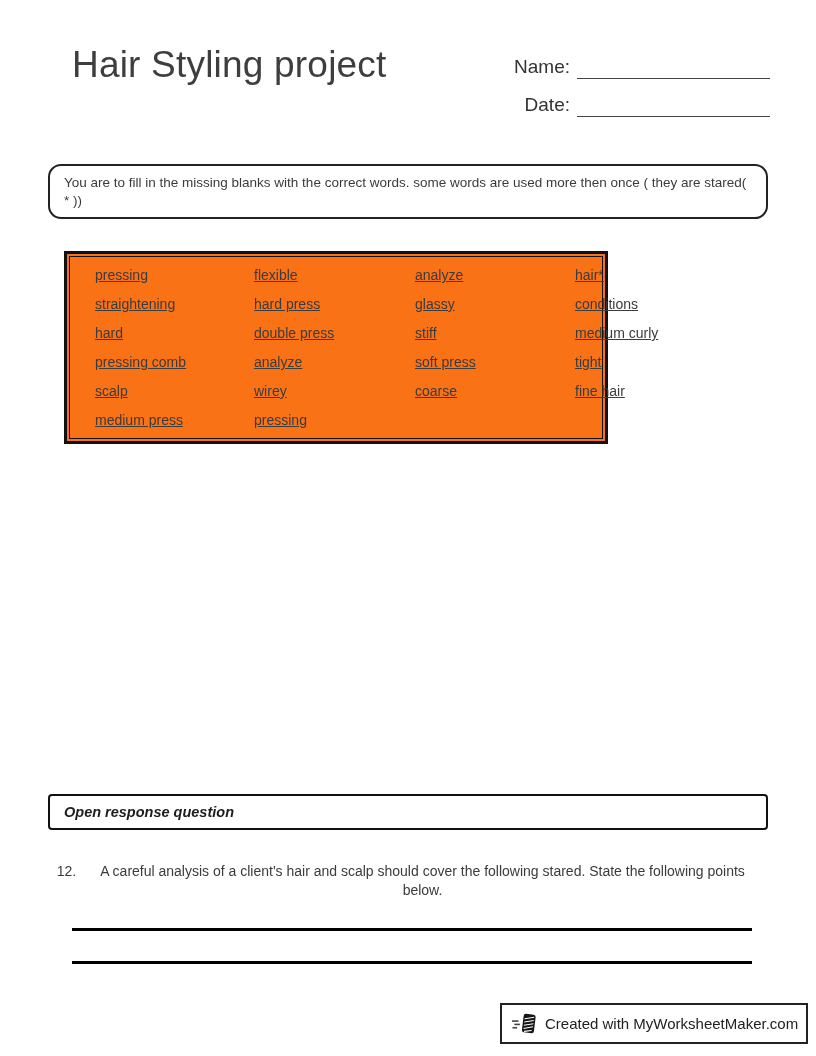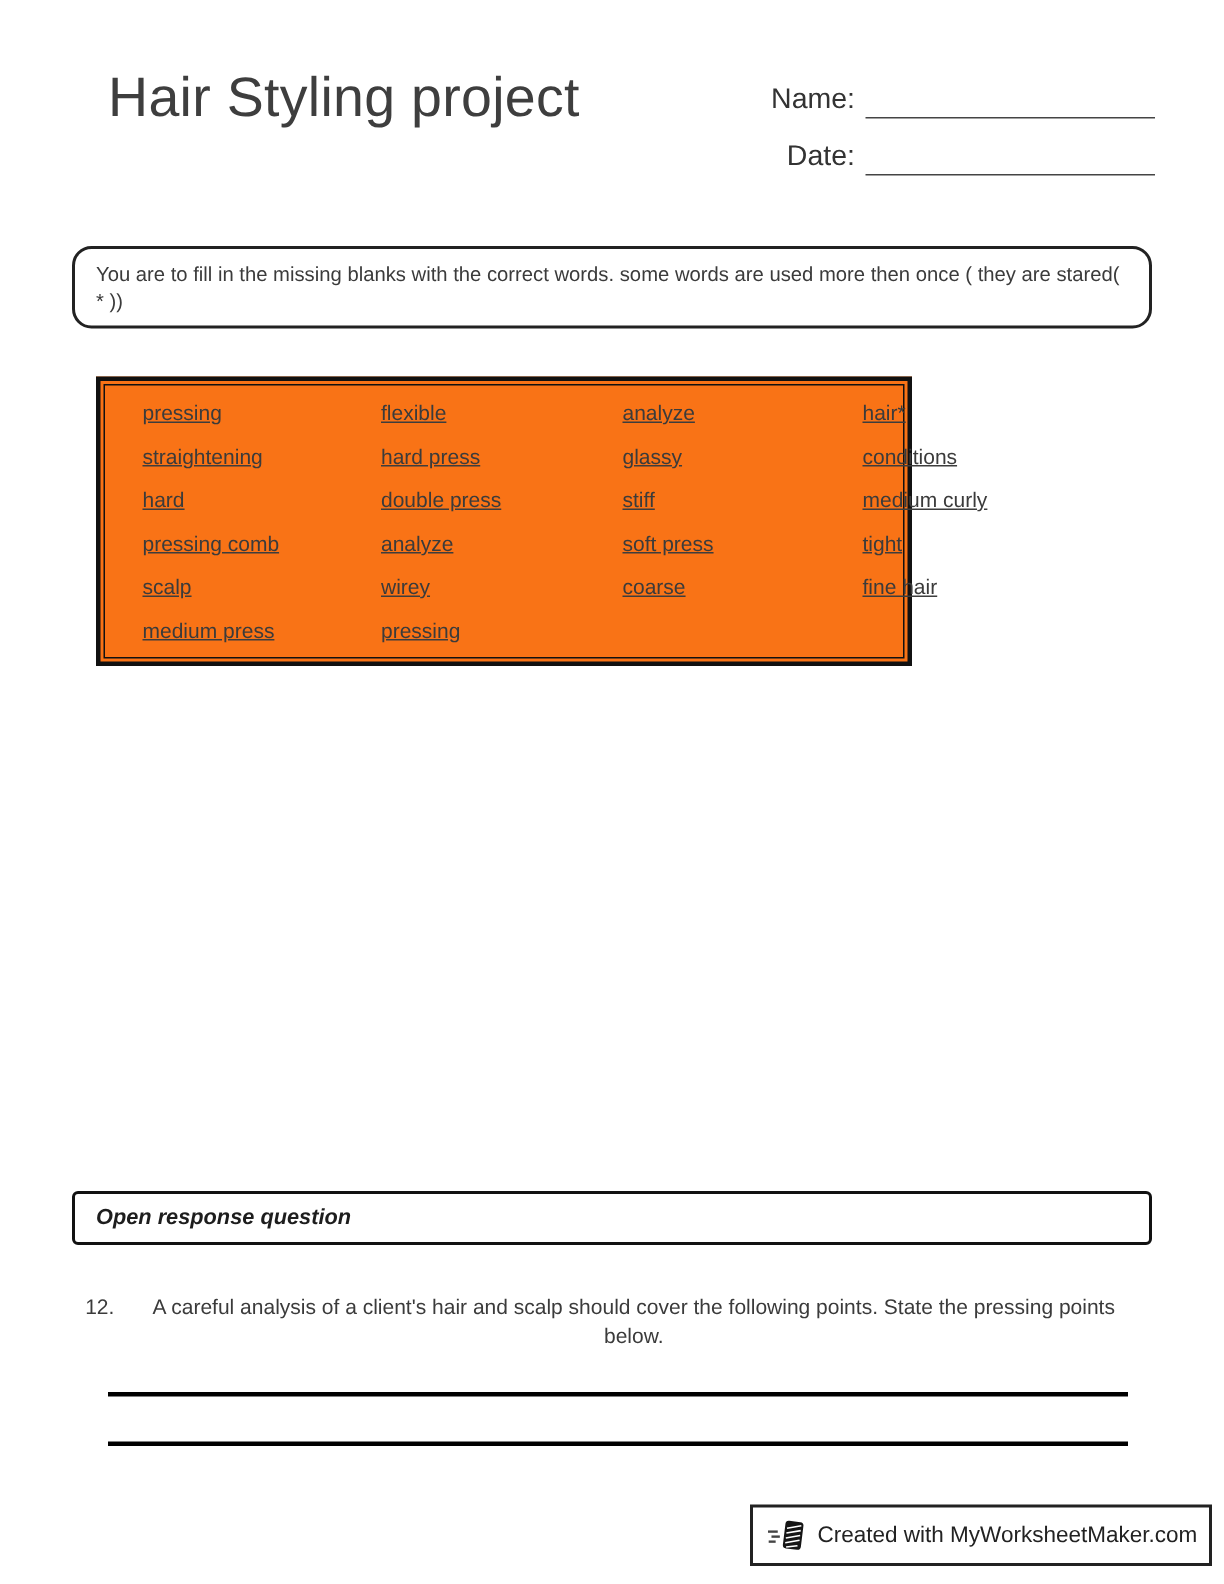--- a/index.html
+++ b/index.html
@@ -226,21 +226,21 @@
       </div>
     </div>
   </div>
 
   <div class="open-response-box">
     <span class="open-response-heading">Open response question</span>
   </div>
 
   <div class="question">
     <span class="q-number">12.</span>
-    <span class="q-text">A careful analysis of a client's hair and scalp should cover the following points. State the pressing points below.</span>
+    <span class="q-text">A careful analysis of a client's hair and scalp should cover the following stared. State the following points below.</span>
   </div>
 
   <div class="answer-lines">
     <div class="answer-line"></div>
     <div class="answer-line"></div>
   </div>
 
   <div class="footer-credit">
     <svg class="logo-icon" viewBox="0 0 28 28" xmlns="http://www.w3.org/2000/svg">
       <rect x="0" y="10" width="7" height="1.7" fill="#444"></rect>

